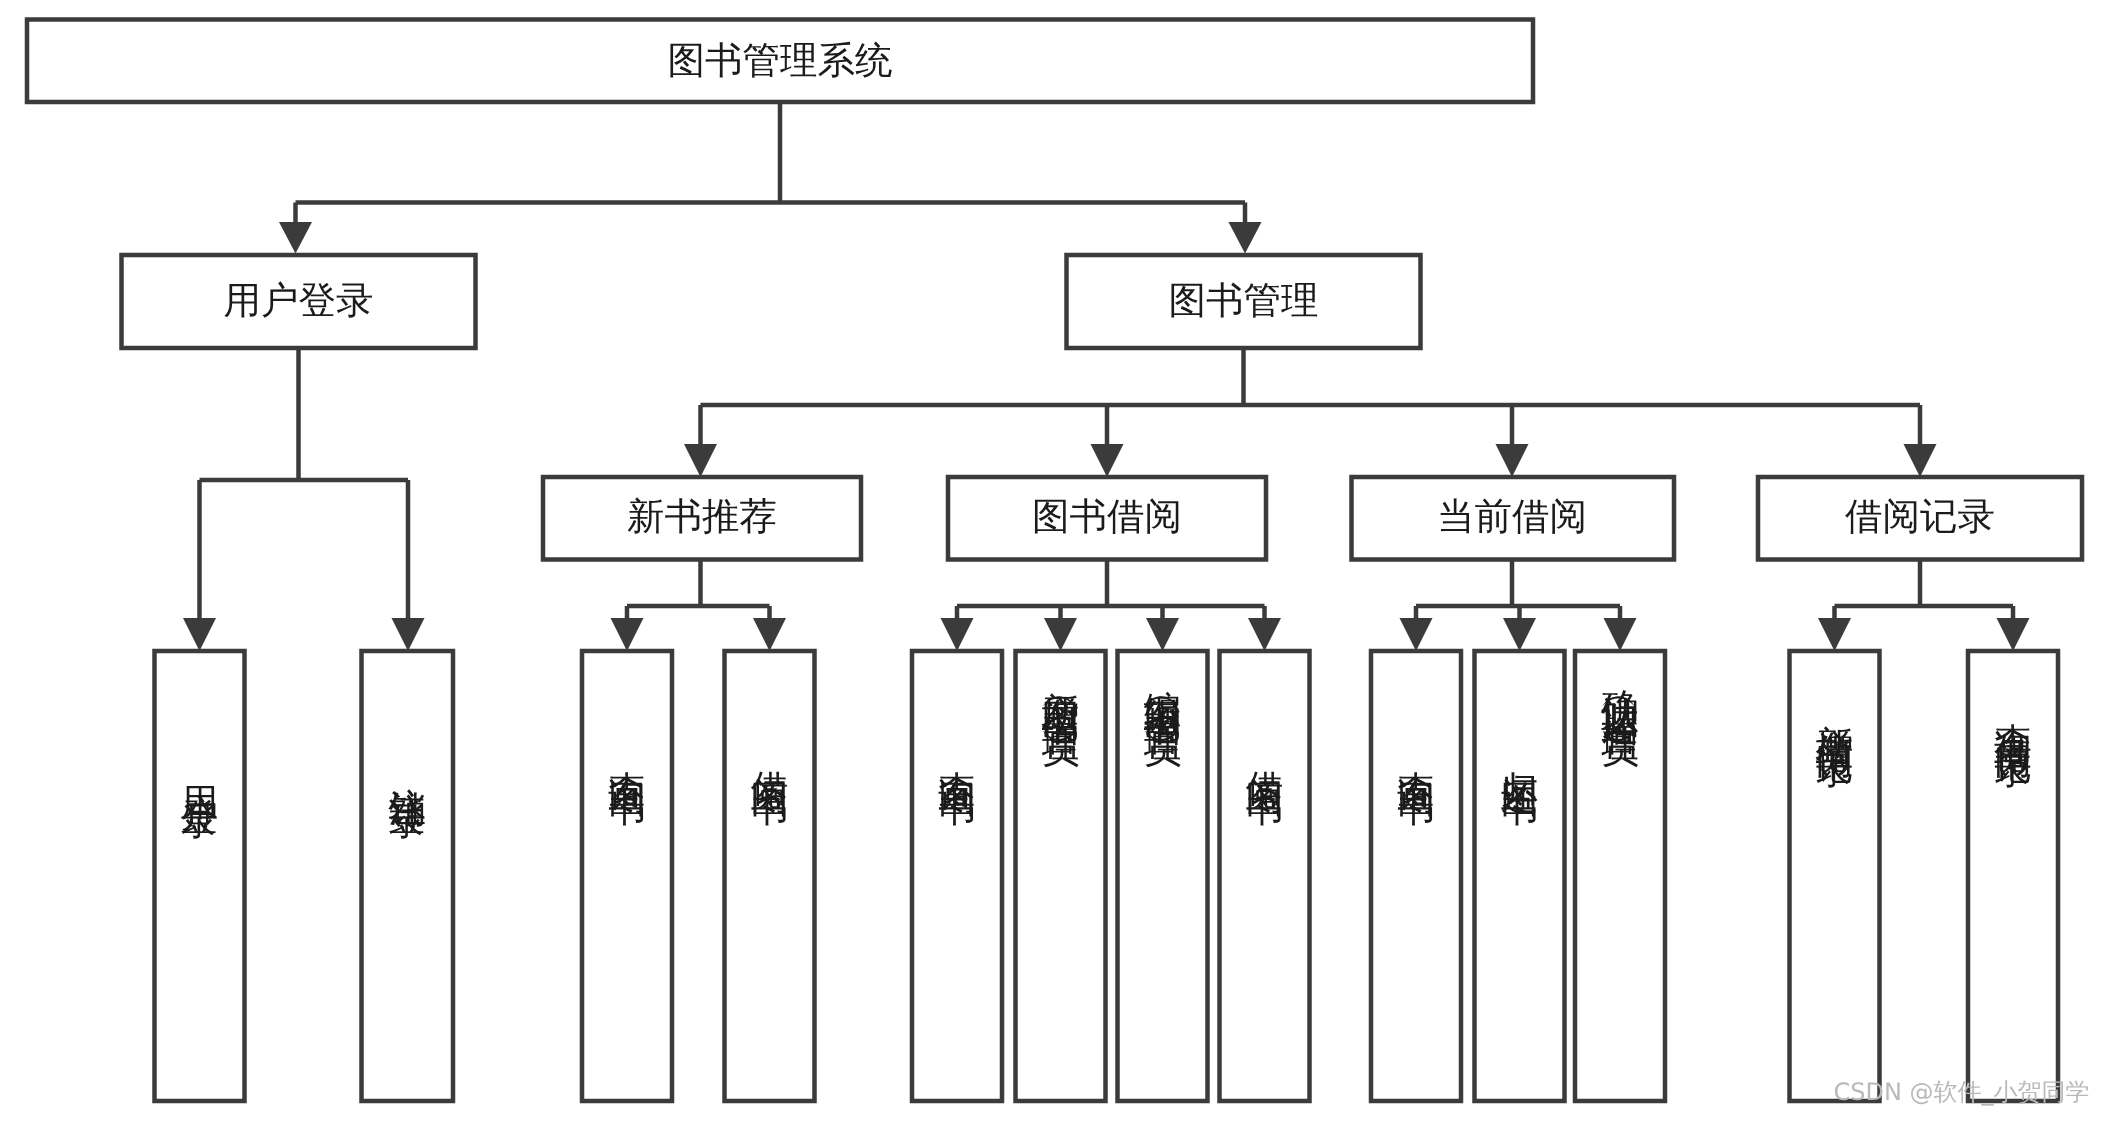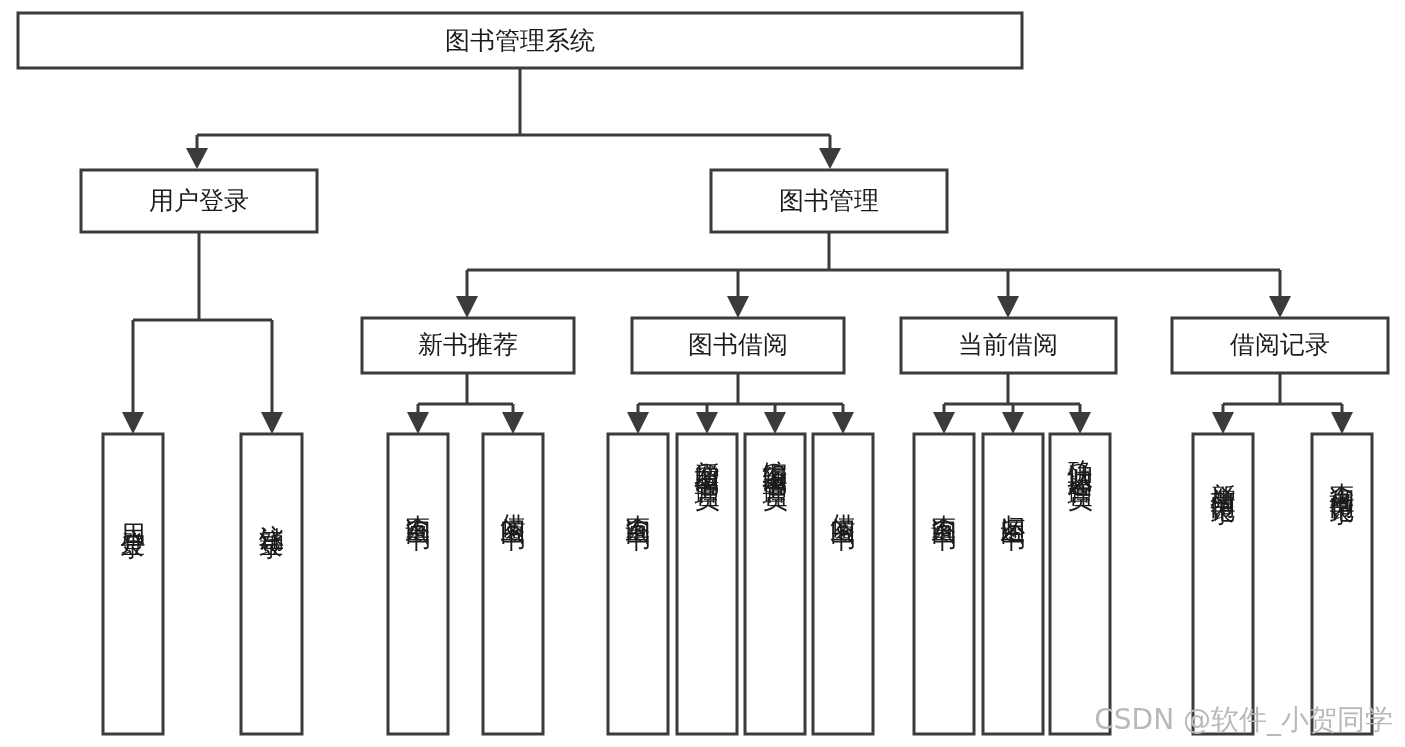--- a/index.html
+++ b/index.html
@@ -60,21 +60,21 @@
     letter-spacing: 4px;
     color: #1b1b1b;
     white-space: nowrap;
     font-family: "DejaVu Sans", "Liberation Sans", sans-serif;
   }
   .watermark {
     position: absolute;
     right: 12px;
     bottom: 8px;
     color: #b9b9b9;
-    font-size: 28px;
+    font-size: 16px;
     font-family: "DejaVu Sans", "Liberation Sans", sans-serif;
     white-space: nowrap;
     pointer-events: none;
   }
 </style>
 </head>
 <body>
 
 <div id="diagram-root">
   <svg width="1405" height="747" viewBox="0 0 1405 747" xmlns="http://www.w3.org/2000/svg">

